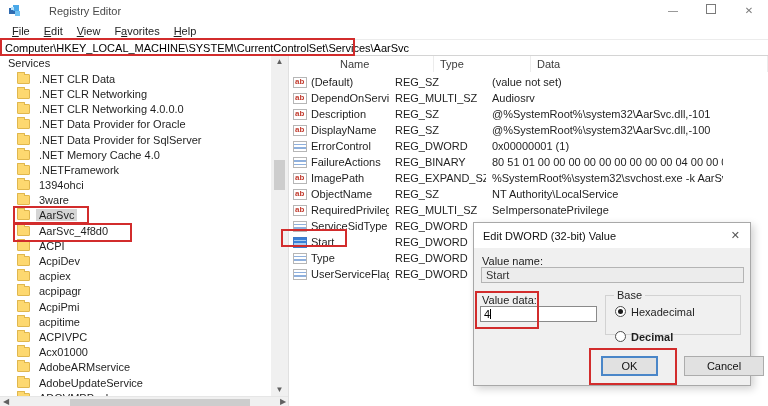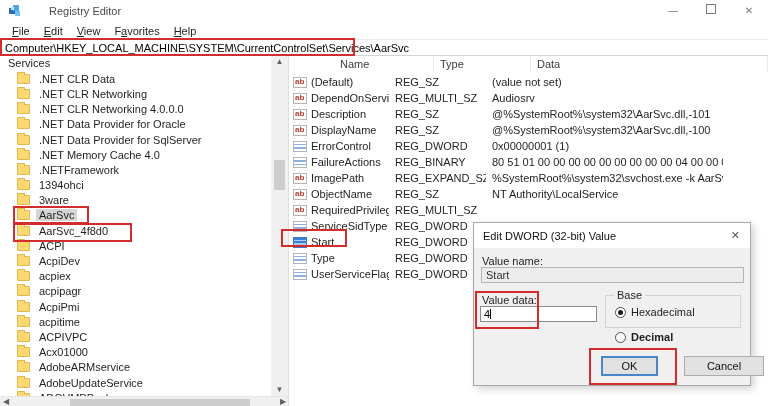--- a/index.html
+++ b/index.html
@@ -82,24 +82,24 @@
   .dlg-titlebar { height: 25px; background: #fff; display: flex; align-items: center; padding-left: 9px; color:#111; }
   .dlg-close { position: absolute; top: 6px; right: 10px; color: #555; font-size: 11px; }
   .dlg-close::before { content: "✕"; }
   .dlg-label-name { position: absolute; left: 8px; top: 32px; color:#222; }
   .dlg-input-name { position: absolute; left: 7px; top: 44px; width: 263px; height: 16px;
     background: #ececec; border: 1px solid #b4b4b4; line-height: 14px; padding-left: 4px; color:#333; }
   .dlg-label-data { position: absolute; left: 8px; top: 71px; color:#222; }
   .dlg-input-data { position: absolute; left: 6px; top: 83px; width: 117px; height: 16px;
     background: #fff; border: 1px solid #8a8a8a; line-height: 14px; padding-left: 3px; color:#000; }
   .caret { display:inline-block; width:1px; height:10px; background:#000; vertical-align:-1px; }
-  .groupbox { position: absolute; left: 131px; top: 72px; width: 136px; height: 33px;
+  .groupbox { position: absolute; left: 131px; top: 72px; width: 136px; height: 40px;
     border: 1px solid #d2d2d2; }
   .groupbox-legend { position: absolute; top: -7px; left: 8px; background: #f0f0f0; padding: 0 3px; color:#222; }
-  .radio-row { position: absolute; left: 9px; display: flex; align-items: flex-end; }
+  .radio-row { position: absolute; left: 9px; display: flex; align-items: flex-start; }
   .radio-row.hex { top: 10px; } .radio-row.dec { top: 35px; font-weight: bold; }
   .radio { width: 11px; height: 11px; border: 1px solid #4d4d4d; border-radius: 50%;
     margin-right: 5px; position: relative; background:#fff; flex:0 0 auto; }
   .radio.checked::after { content:""; position:absolute; left:2px; top:2px; width:5px; height:5px;
     border-radius:50%; background:#1a1a1a; }
   .btn { position: absolute; height: 20px; text-align: center; line-height: 17px;
     background: #e1e1e1; color:#111; }
   .btn-ok { left: 127px; top: 133px; width: 57px; border: 2px solid #4a86c8; }
   .btn-cancel { left: 210px; top: 133px; width: 80px; border: 1px solid #acacac; line-height: 18px; }
 
@@ -365,20 +365,21 @@
             <div class="cell c-type">REG_SZ</div>
             <div class="cell c-data">NT Authority\LocalService</div>
           </div>
 
           <div class="list-row">
             <div class="cell c-name">
               <span class="vicon string"></span>
               <span>RequiredPrivileges</span>
             </div>
             <div class="cell c-type">REG_MULTI_SZ</div>
+            <div class="cell c-data">SeImpersonatePrivilege</div>
           </div>
 
           <div class="list-row">
             <div class="cell c-name">
               <span class="vicon dword"></span>
               <span>ServiceSidType</span>
             </div>
             <div class="cell c-type">REG_DWORD</div>
             <div class="cell c-data"></div>
           </div>

